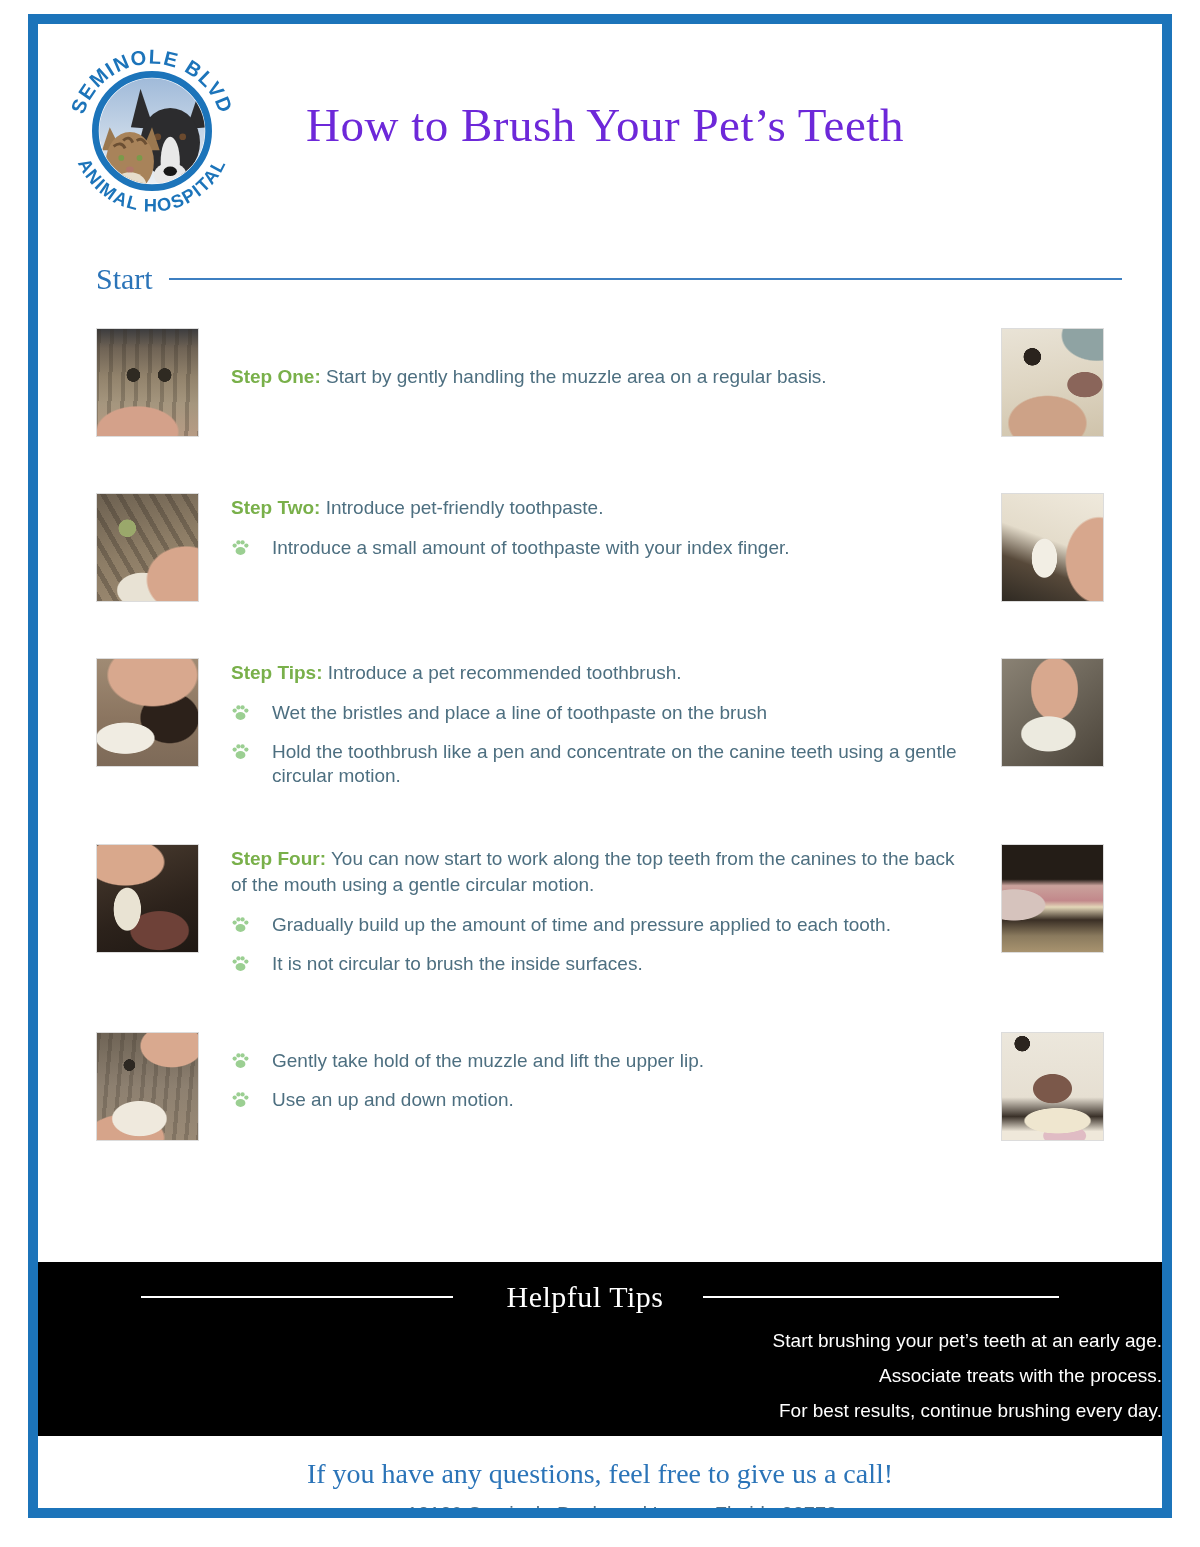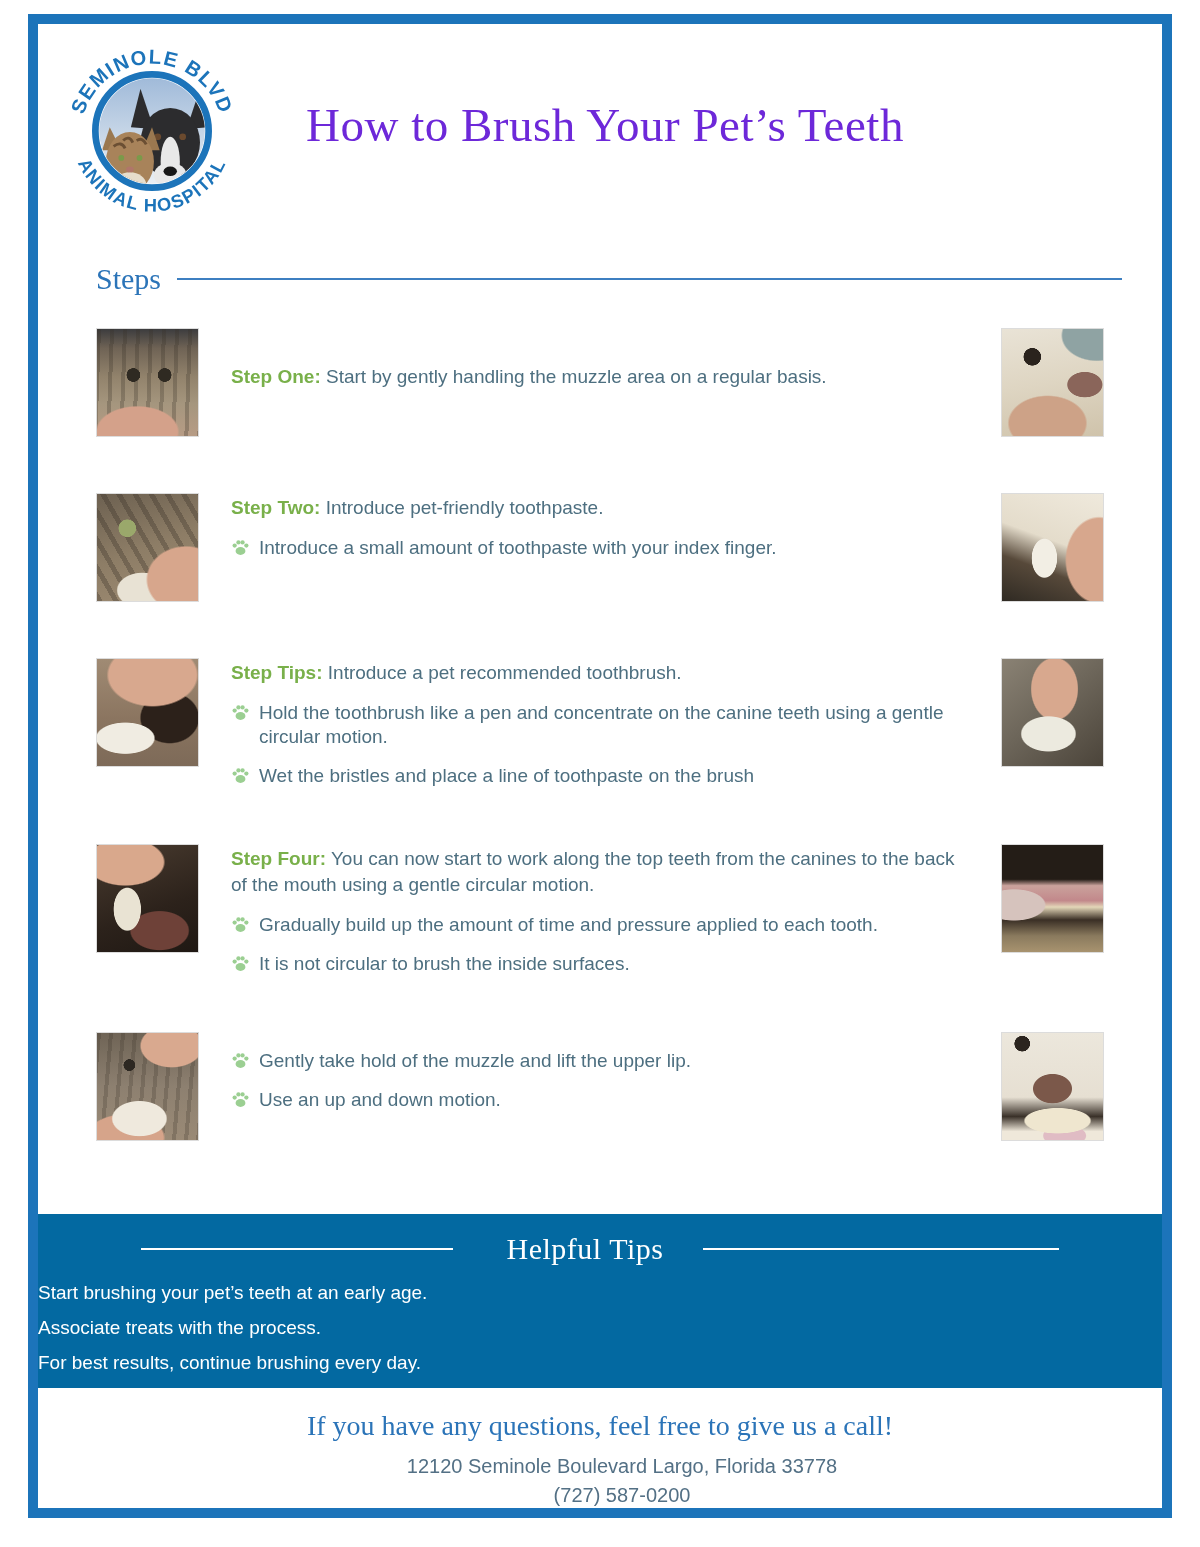--- a/index.html
+++ b/index.html
@@ -25,21 +25,21 @@
   .steps-title{font-family:"Liberation Serif",serif;font-weight:400;font-size:30px;color:#2b74b8;margin:0;}
   .rule{flex:1;height:2px;background:#3d7fc1;margin-left:16px;}
   .step{display:flex;padding:0 58px;margin-top:56px;}
   .step.s1{margin-top:32px;}
   .ph{width:101px;height:107px;flex:none;border:1px solid #dcdcdc;}
   .step-text{flex:1;margin:2px 28px 0 32px;}
   .step.s1 .step-text{margin-top:36px;}
   .lead{margin:0;font-size:19px;line-height:26px;color:#4d6f80;}
   .step-label{font-weight:bold;color:#79b04a;}
   .bullets{list-style:none;margin:0;padding:0;}
-  .bullet{display:flex;margin-top:15px;font-size:19px;line-height:24px;color:#4d6f80;}
+  .bullet{display:flex;margin-top:15px;font-size:19px;line-height:24px;color:#4d6f80;gap:13px;}
   .paw{flex:none;width:19px;height:19px;margin:2px 9px 0 0;}
   
   .c1{background:
     radial-gradient(circle 7px at 36% 43%, #2f2a22 95%, transparent),
     radial-gradient(circle 7px at 67% 43%, #2f2a22 95%, transparent),
     radial-gradient(ellipse 42px 26px at 40% 96%, #d4a18a 95%, transparent),
     repeating-linear-gradient(92deg, rgba(55,48,38,.28) 0 4px, rgba(0,0,0,0) 4px 13px),
     linear-gradient(180deg,#3c3c3e 0%,#6f6355 18%,#92836c 45%,#a5967e 70%,#b79c85 100%);}
   .c2{background:
     radial-gradient(circle 9px at 30% 32%, #9aa86b 95%, transparent),
@@ -81,21 +81,21 @@
   .d4{background:
     radial-gradient(ellipse 32px 16px at 12% 56%, #d6c3bd 95%, transparent),
     linear-gradient(180deg,#241d17 0%,#241d17 32%,#caa29c 38%,#c2888b 52%,#e3d6b8 58%,#3a2f25 70%,#8a7a5e 85%,#a8936f 100%);}
   .d5{background:
     radial-gradient(ellipse 20px 15px at 50% 52%, #7b584a 95%, transparent),
     radial-gradient(circle 8px at 20% 10%, #2b241e 95%, transparent),
     radial-gradient(ellipse 34px 13px at 55% 82%, #efe6cf 95%, transparent),
     radial-gradient(ellipse 22px 11px at 62% 96%, #e0bcc4 95%, transparent),
     linear-gradient(180deg,#ece7dc 0%,#e6dfd2 60%,#3a3129 78%,#efe8da 92%);}
   
-  .tips{background:#0369a1;height:174px;box-sizing:border-box;color:#fff;text-align:left;padding-top:18px;}
+  .tips{background:#000000;height:174px;box-sizing:border-box;color:#fff;text-align:right;padding-top:18px;margin-top:48px;}
   .tips-head{display:flex;align-items:center;justify-content:center;}
   .wl{height:2px;background:#fff;}
   .wl-left{width:312px;margin-right:54px;}
   .wl-right{width:356px;margin-left:40px;}
   .tips-title{font-family:"Liberation Serif",serif;font-weight:400;font-size:30px;margin:0;letter-spacing:.5px;}
   .tip{font-size:19px;margin:13px 0 0;}
   .tip:first-of-type{margin-top:16px;}
   
   footer{height:144px;text-align:center;}
   .call{font-family:"Liberation Serif",serif;font-weight:400;font-size:28px;color:#2b74b8;margin:22px 0 0;}
@@ -149,21 +149,21 @@
       </text>
       <text font-family="Liberation Sans, sans-serif" font-size="19" font-weight="bold" fill="#1c74ba" letter-spacing="1.5" text-anchor="middle">
         <textPath href="#arcBot" startOffset="50%">ANIMAL HOSPITAL</textPath>
       </text>
     </svg>
     <h1 class="title">How to Brush Your Pet’s Teeth</h1>
   </header>
 
   <section class="steps">
     <div class="steps-head">
-      <h2 class="steps-title">Steps</h2>
+      <h2 class="steps-title">Start</h2>
       <div class="rule"></div>
     </div>
 
     <div class="step s1">
       <div class="ph c1"></div>
       <div class="step-text">
         <p class="lead"><span class="step-label">Step One:</span> <span>Start by gently handling the muzzle area on a regular basis.</span></p>
       </div>
       <div class="ph d1"></div>
     </div>
@@ -198,33 +198,33 @@
           <li class="bullet">
             <svg class="paw" viewBox="0 0 24 24">
                 <g fill="#9bcf92">
                   <ellipse cx="12" cy="16.5" rx="6.2" ry="5"></ellipse>
                   <circle cx="4.6" cy="9.5" r="2.7"></circle>
                   <circle cx="9.4" cy="5.6" r="2.7"></circle>
                   <circle cx="14.6" cy="5.6" r="2.7"></circle>
                   <circle cx="19.4" cy="9.5" r="2.7"></circle>
                 </g>
               </svg>
+            <span>Wet the bristles and place a line of toothpaste on the brush</span>
+          </li>
+          <li class="bullet">
+            <svg class="paw" viewBox="0 0 24 24">
+                <g fill="#9bcf92">
+                  <ellipse cx="12" cy="16.5" rx="6.2" ry="5"></ellipse>
+                  <circle cx="4.6" cy="9.5" r="2.7"></circle>
+                  <circle cx="9.4" cy="5.6" r="2.7"></circle>
+                  <circle cx="14.6" cy="5.6" r="2.7"></circle>
+                  <circle cx="19.4" cy="9.5" r="2.7"></circle>
+                </g>
+              </svg>
             <span>Hold the toothbrush like a pen and concentrate on the canine teeth using a gentle circular motion.</span>
-          </li>
-          <li class="bullet">
-            <svg class="paw" viewBox="0 0 24 24">
-                <g fill="#9bcf92">
-                  <ellipse cx="12" cy="16.5" rx="6.2" ry="5"></ellipse>
-                  <circle cx="4.6" cy="9.5" r="2.7"></circle>
-                  <circle cx="9.4" cy="5.6" r="2.7"></circle>
-                  <circle cx="14.6" cy="5.6" r="2.7"></circle>
-                  <circle cx="19.4" cy="9.5" r="2.7"></circle>
-                </g>
-              </svg>
-            <span>Wet the bristles and place a line of toothpaste on the brush</span>
           </li>
         </ul>
       </div>
       <div class="ph d3"></div>
     </div>
 
     <div class="step">
       <div class="ph c4"></div>
       <div class="step-text">
         <p class="lead"><span class="step-label">Step Four:</span> <span>You can now start to work along the top teeth from the canines to the back of the mouth using a gentle circular motion.</span></p>

